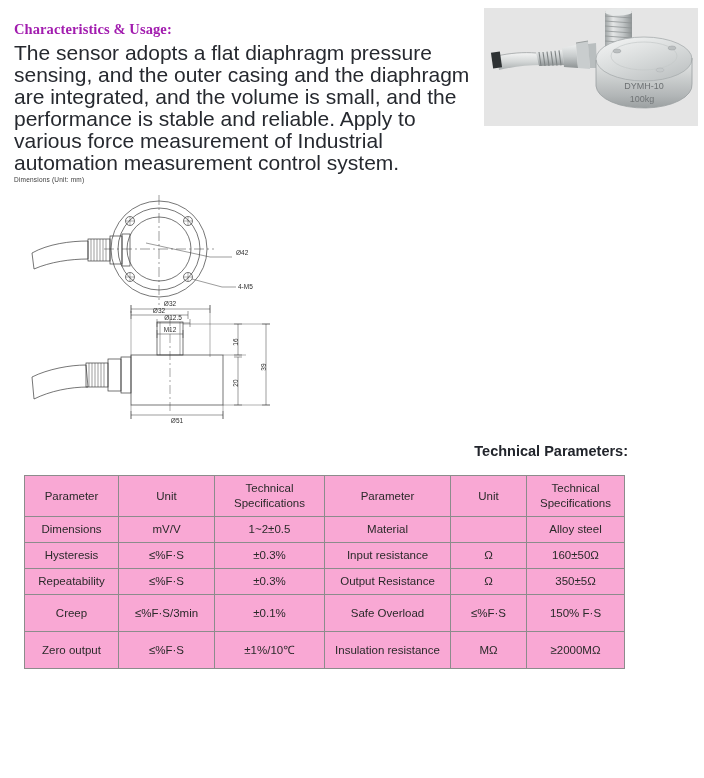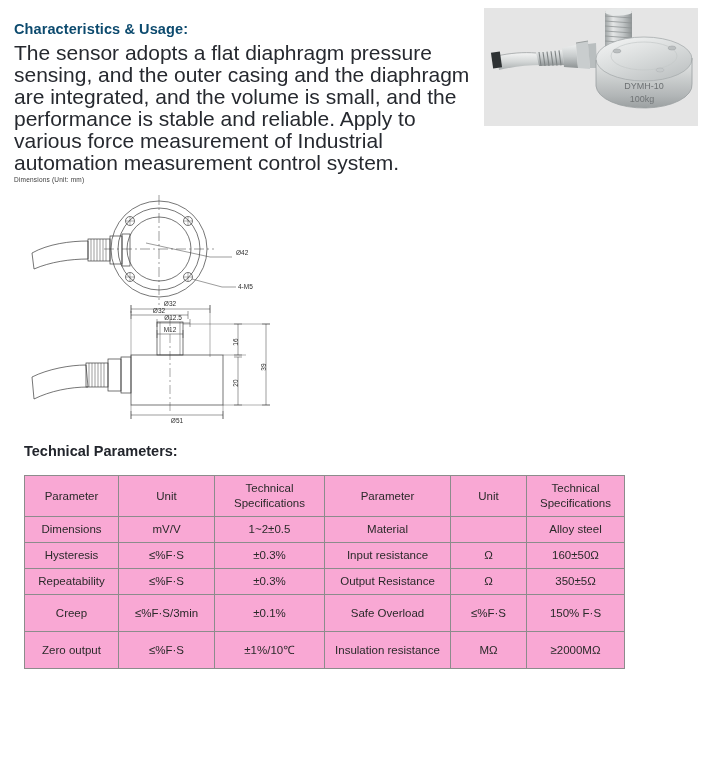--- a/index.html
+++ b/index.html
@@ -21,24 +21,25 @@
   
   #characteristics-section {
     position: absolute;
     left: 14px;
     top: 20px;
     width: 470px;
   }
   .section-heading {
     font-size: 14.5px;
     font-weight: bold;
-    color: #0c4a6e;
+    color: #a21caf;
     letter-spacing: 0.1px;
     margin: 0 0 3px 0;
     line-height: 1.3;
+    font-family: Liberation Serif, serif;
   }
   #characteristics-body {
     font-size: 21px;
     line-height: 22px;
     color: #26292f;
     margin: 0;
     text-align: left;
   }
 
   
@@ -74,20 +75,21 @@
     position: absolute;
     left: 24px;
     top: 443px;
     width: 604px;
   }
   #tech-heading {
     font-size: 14.5px;
     font-weight: bold;
     color: #22252c;
     margin: 0 0 16px 0;
+    text-align: right;
   }
   #tech-table {
     border-collapse: collapse;
     width: 600px;
     table-layout: fixed;
     background: #f9a8d4;
   }
   #tech-table td {
     border: 1px solid #8c8c8c;
     font-size: 11.5px;

